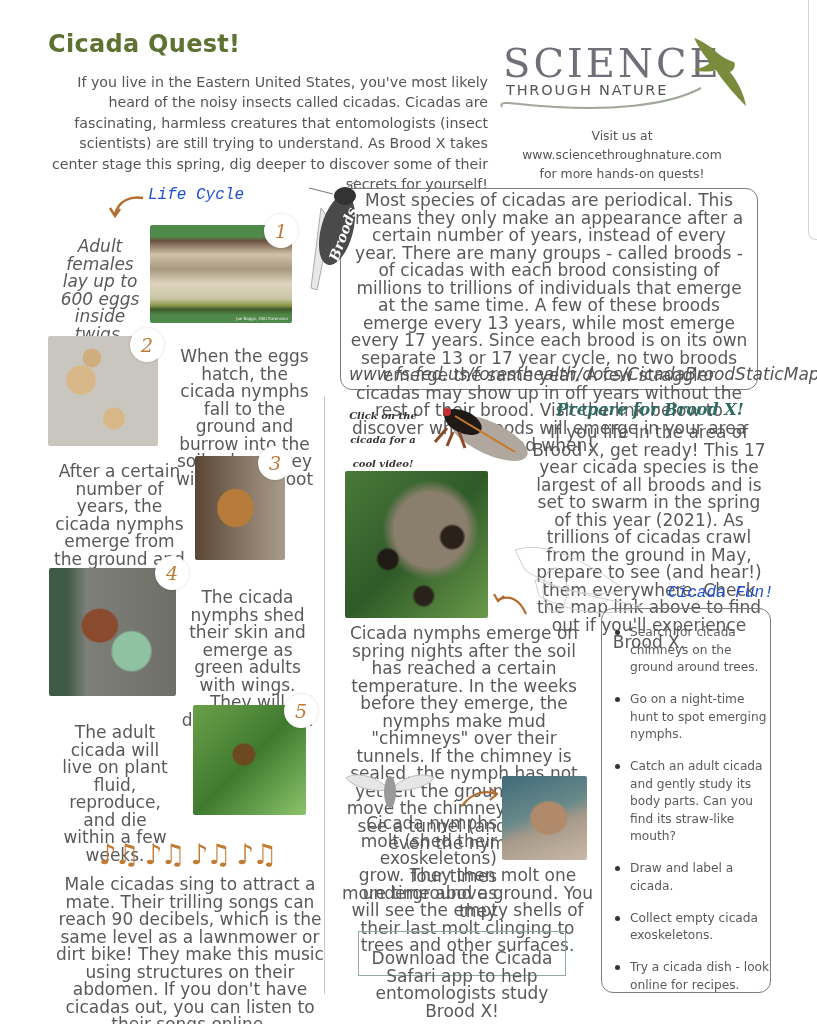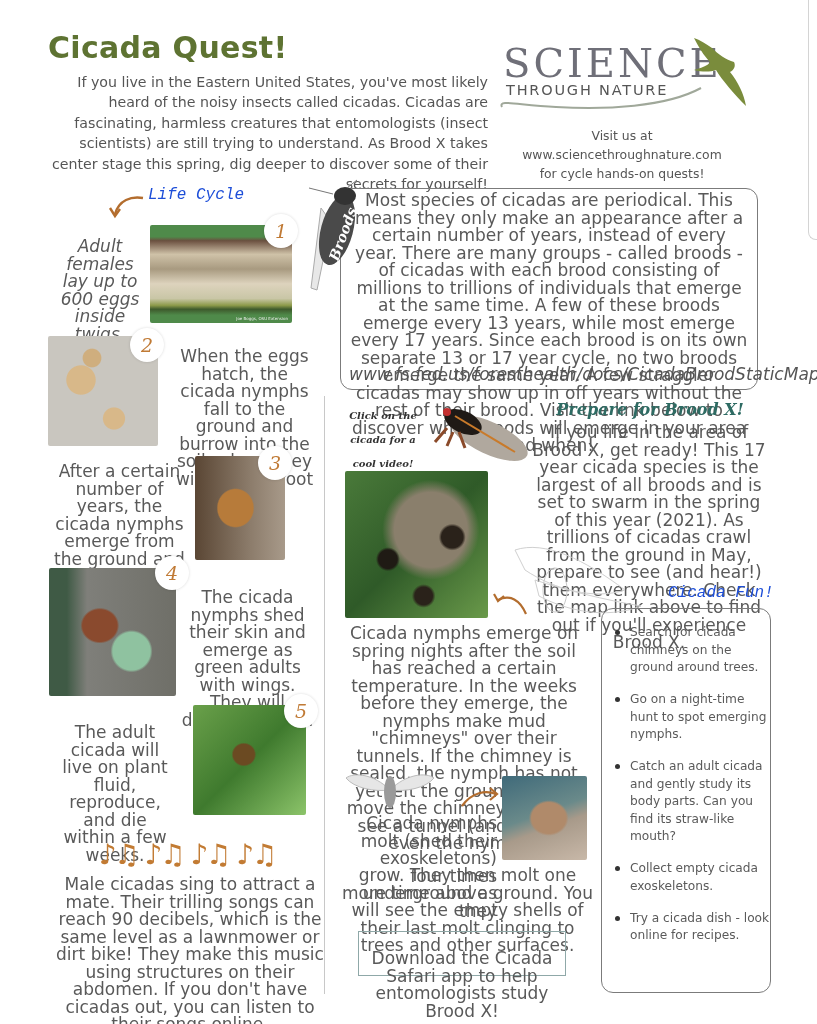--- a/index.html
+++ b/index.html
@@ -1,21 +1,21 @@
 <!DOCTYPE html>
 <html><head>
 <meta charset="utf-8">
 <style>
   * { box-sizing: border-box; margin: 0; padding: 0; }
   html, body { width: 817px; height: 1024px; background: #ffffff; overflow: hidden; }
   body { position: relative; font-family: "DejaVu Sans", sans-serif; color: #555555; }
   .abs { position: absolute; }
   .txt { font-size: 17px; line-height: 17.5px; color: #595959; }
   .center { text-align: center; }
-  .title { left: 48px; top: 30px; font-size: 30px; font-weight: bold; color: #5e7332; letter-spacing: 0.3px; font-family: "DejaVu Sans", sans-serif; }
+  .title { left: 48px; top: 30px; font-size: 24px; font-weight: bold; color: #5e7332; letter-spacing: 0.3px; font-family: "DejaVu Sans", sans-serif; }
   .intro { left: 48px; top: 72px; width: 440px; font-size: 14.2px; line-height: 20.4px; color: #555; text-align: right; }
   .script { font-family: "DejaVu Serif", serif; font-style: italic; }
   .h-orange { color: #1d4ed8; font-size: 16px; font-family: Liberation Mono, monospace; }
   .h-teal { color: #2e6b63; font-size: 16px; font-weight: bold; }
   .photo { position: absolute; border-radius: 2px; overflow: hidden; }
   .badge { position: absolute; width: 34px; height: 34px; border-radius: 50%; background: #fff; box-shadow: 0 0 3px rgba(0,0,0,0.15); color: #c07a35; font-family: "DejaVu Serif", serif; font-style: italic; font-size: 19px; text-align: center; line-height: 34px; }
   .box { position: absolute; border: 1.5px solid #7b7b7b; border-radius: 12px; }
   .logo-science { left: 503px; top: 40px; font-family: "DejaVu Serif", serif; font-size: 40px; letter-spacing: 3px; color: #6f6f78; }
   .logo-tn { left: 506px; top: 82px; font-size: 14.5px; letter-spacing: 1.8px; color: #555; }
   .visit { left: 492px; top: 126px; width: 260px; font-size: 12.4px; line-height: 19px; color: #555; }
@@ -38,21 +38,21 @@
   <div class="abs logo-tn">THROUGH NATURE</div>
   <svg class="abs" style="left:496px;top:85px;" width="210" height="30">
     <path d="M6 22 C2 14, 20 20, 60 22 C110 25, 170 22, 205 3" stroke="#a0a89a" stroke-width="2" fill="none"></path>
   </svg>
   <svg class="abs" style="left:688px;top:36px;" width="62" height="72" viewBox="0 0 62 72">
     <path d="M6 2 C10 10, 16 20, 22 26 C20 30, 12 32, 6 34 C14 36, 22 36, 28 34 C34 44, 46 58, 58 70 C56 58, 50 46, 42 36 C46 34, 48 30, 46 26 C38 24, 30 18, 24 12 C18 8, 12 4, 6 2 Z" fill="#7a8c3c"></path>
   </svg>
 </div>
 <div class="abs visit center">
   <div>Visit us at www.sciencethroughnature.com</div>
-  <div>for cycle hands-on quests!</div>
+  <div>for more hands-on quests!</div>
 </div>
 
 <svg class="abs" style="left:107px;top:192px;" width="40" height="30">
   <path d="M36 6 C24 4, 12 8, 8 22" stroke="#b36d2e" stroke-width="2.4" fill="none"></path>
   <path d="M3 16 L8 24 L13 17" stroke="#b36d2e" stroke-width="2.4" fill="none"></path>
 </svg>
 <div class="abs script h-orange" style="left:148px;top:186px;">Life Cycle</div>
 
 <div class="abs txt center" style="left:55px;top:238px;width:90px;font-style:italic;">Adult females lay up to 600 eggs inside twigs.</div>
 <div class="photo" style="left:150px;top:225px;width:142px;height:98px;background:linear-gradient(180deg,#4f8a4a 0%,#4f8a4a 12%,#6b5040 16%,#cfc2a8 30%,#a89a80 45%,#ddd3bd 60%,#c9c6a6 75%,#8d9a4a 82%,#3e5a2c 86%,#4f8a4a 92%);">
@@ -136,16 +136,17 @@
 <div class="abs txt center" style="left:340px;top:867px;width:255px;">grow. They then molt one more time above ground. You will see the empty shells of their last molt clinging to trees and other surfaces.</div>
 
 <div class="abs txt center" style="left:358px;top:931px;width:208px;height:45px;border:1.5px solid #8fa8a8;padding-top:18px;">Download the Cicada Safari app to help entomologists study Brood X!</div>
 
 <div class="abs script h-orange" style="left:668px;top:584px;text-align:right;">Cicada Fun!</div>
 <div class="box" style="left:601px;top:608px;width:170px;height:385px;padding-top:15px;">
   <ul class="fun">
     <li>Search for cicada chimneys on the ground around trees.</li>
     <li>Go on a night-time hunt to spot emerging nymphs.</li>
     <li>Catch an adult cicada and gently study its body parts. Can you find its straw-like mouth?</li>
+    <li>Draw and label a cicada.</li>
     <li>Collect empty cicada exoskeletons.</li>
     <li>Try a cicada dish - look online for recipes.</li>
   </ul>
 </div>
 
 </body></html>

